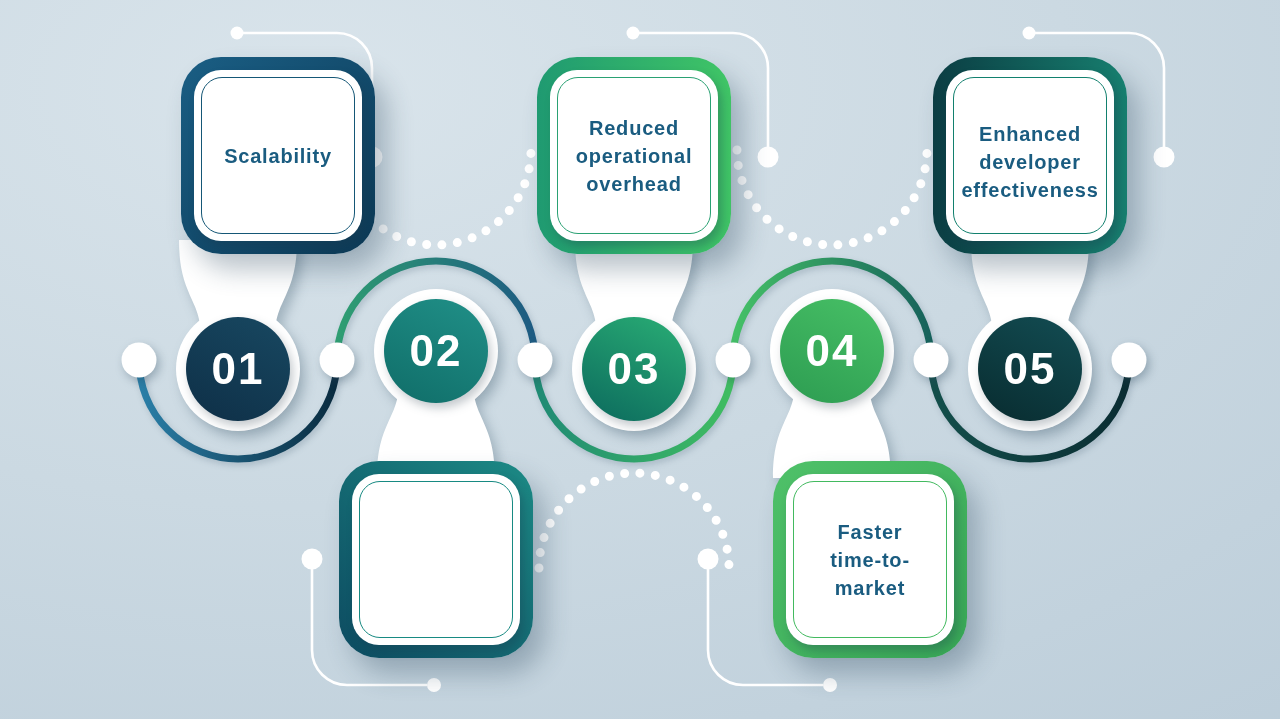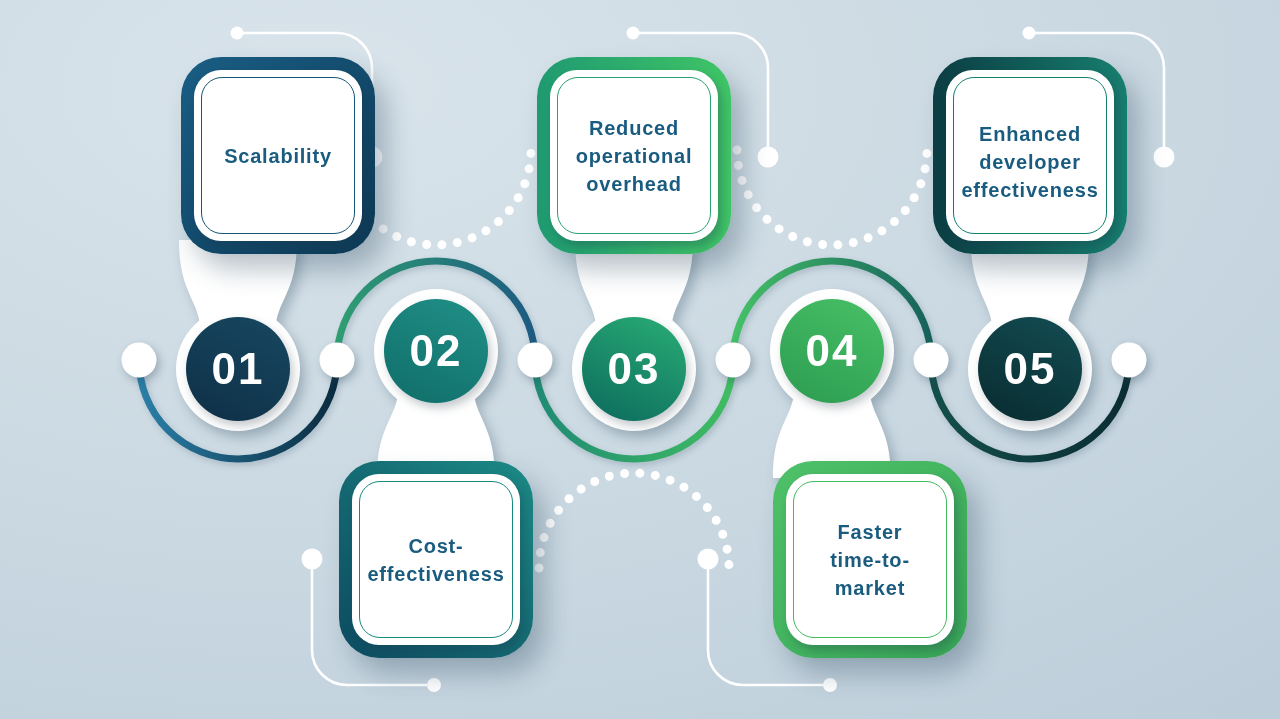--- a/index.html
+++ b/index.html
@@ -149,24 +149,20 @@
         <div class="card-inner" data-name="card-panel">
           <div class="card-line" data-name="card-border-line" style="border-color: rgb(21, 87, 118);"></div>
           <div class="card-label" data-name="card-label" style="color: rgb(26, 92, 128);">
             <div data-name="card-label-line">Scalability</div>
           </div>
         </div>
       </div>
       <div class="card" data-name="milestone-card-02" style="left: 339px; top: 461px; background: linear-gradient(225deg, rgb(28, 138, 133), rgb(13, 75, 97));">
         <div class="card-inner" data-name="card-panel">
           <div class="card-line" data-name="card-border-line" style="border-color: rgb(23, 138, 130);"></div>
-          <div class="card-label" data-name="card-label" style="color: rgb(26, 92, 128);">
-            <div data-name="card-label-line">Cost-</div>
-            <div data-name="card-label-line">effectiveness</div>
-          </div>
         </div>
       </div>
       <div class="card" data-name="milestone-card-03" style="left: 537px; top: 57px; background: linear-gradient(to right, rgb(31, 154, 113), rgb(64, 197, 102));">
         <div class="card-inner" data-name="card-panel">
           <div class="card-line" data-name="card-border-line" style="border-color: rgb(42, 161, 115);"></div>
           <div class="card-label" data-name="card-label" style="color: rgb(26, 92, 128);">
             <div data-name="card-label-line">Reduced</div>
             <div data-name="card-label-line">operational</div>
             <div data-name="card-label-line">overhead</div>
           </div>

